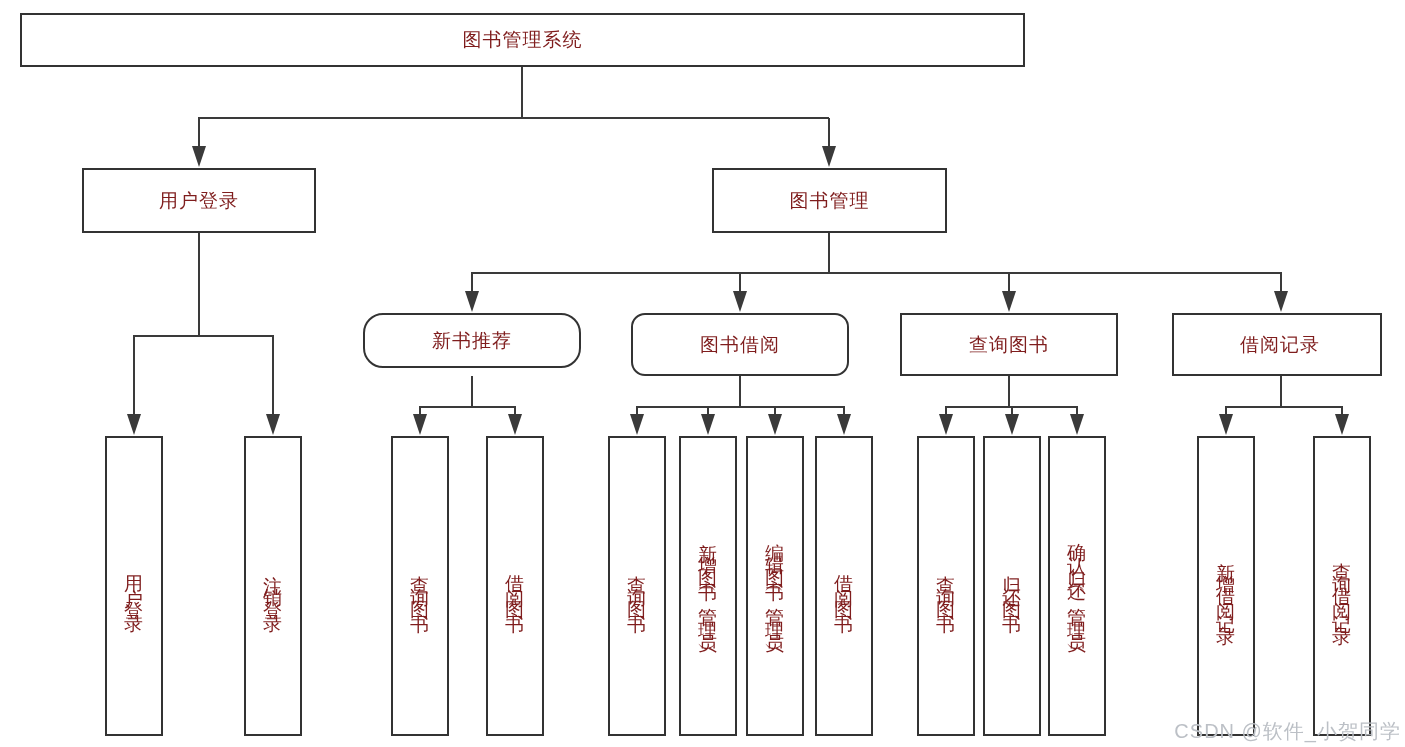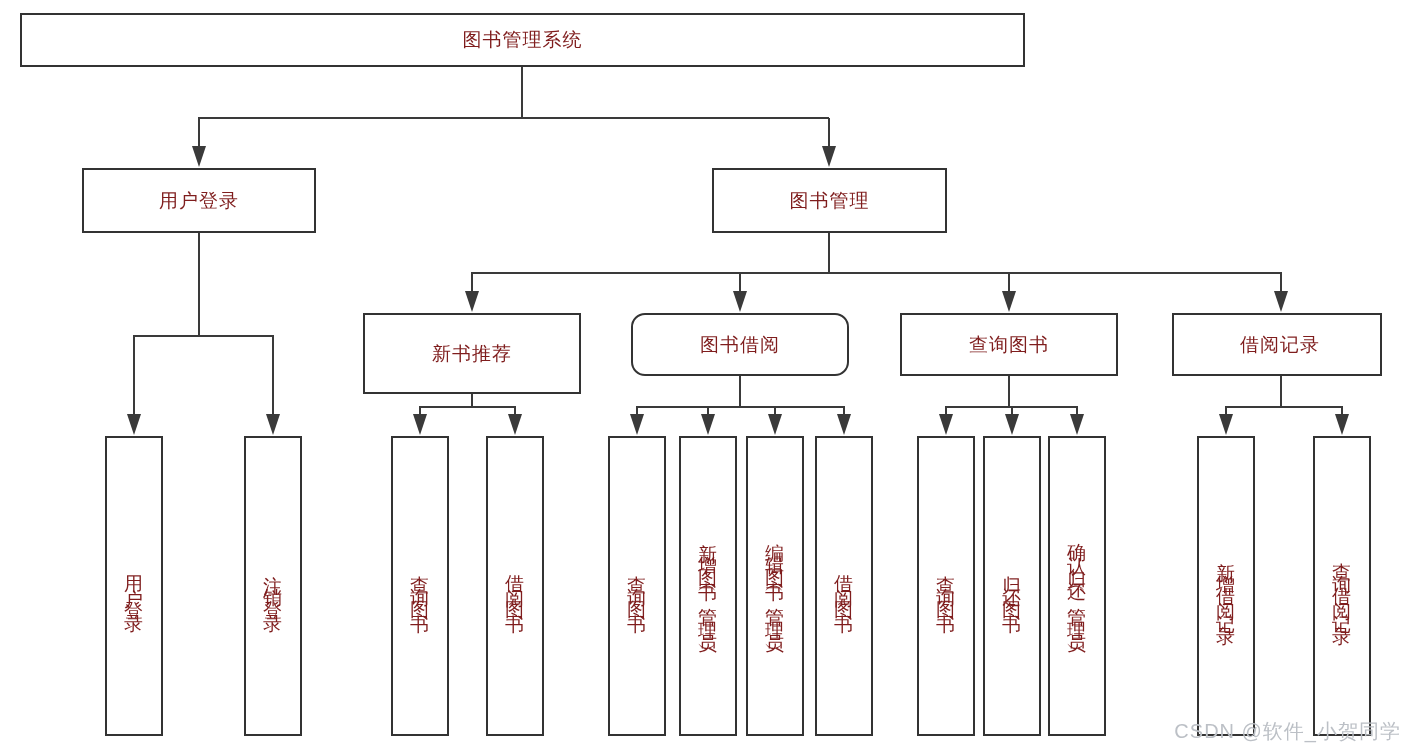--- a/index.html
+++ b/index.html
@@ -121,21 +121,21 @@
     <span>图书管理系统</span>
   </div>
 
   <div class="box hbox" style="left:82px;top:168px;width:234px;height:65px;">
     <span>用户登录</span>
   </div>
   <div class="box hbox" style="left:712px;top:168px;width:235px;height:65px;">
     <span>图书管理</span>
   </div>
 
-  <div class="box hbox" style="left:363px;top:313px;width:218px;height:81px;">
+  <div class="box hbox" style="left:363px;top:313px;width:218px;height:55px;border-radius:20px;">
     <span>新书推荐</span>
   </div>
   <div class="box hbox" style="left:631px;top:313px;width:218px;height:63px;border-radius:14px;">
     <span>图书借阅</span>
   </div>
   <div class="box hbox" style="left:900px;top:313px;width:218px;height:63px;">
     <span>查询图书</span>
   </div>
   <div class="box hbox" style="left:1172px;top:313px;width:210px;height:63px;padding-left:6px;">
     <span>借阅记录</span>

